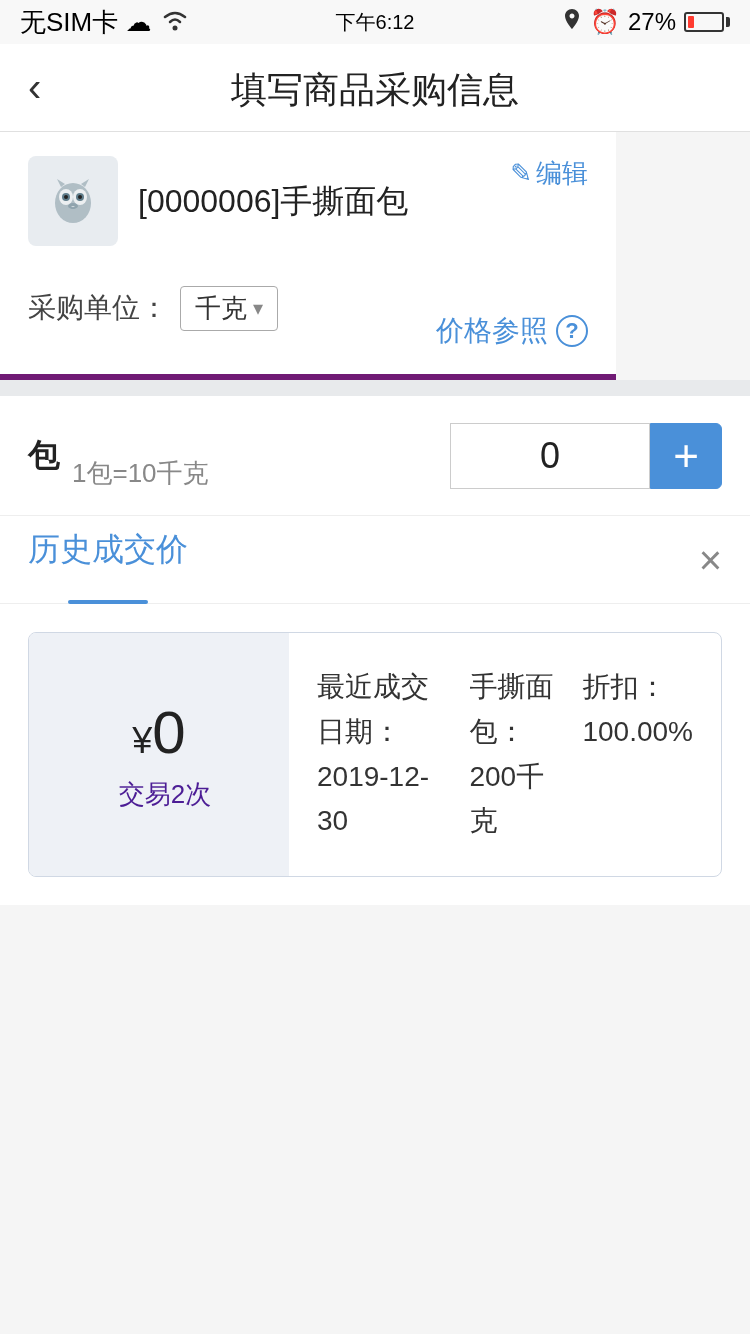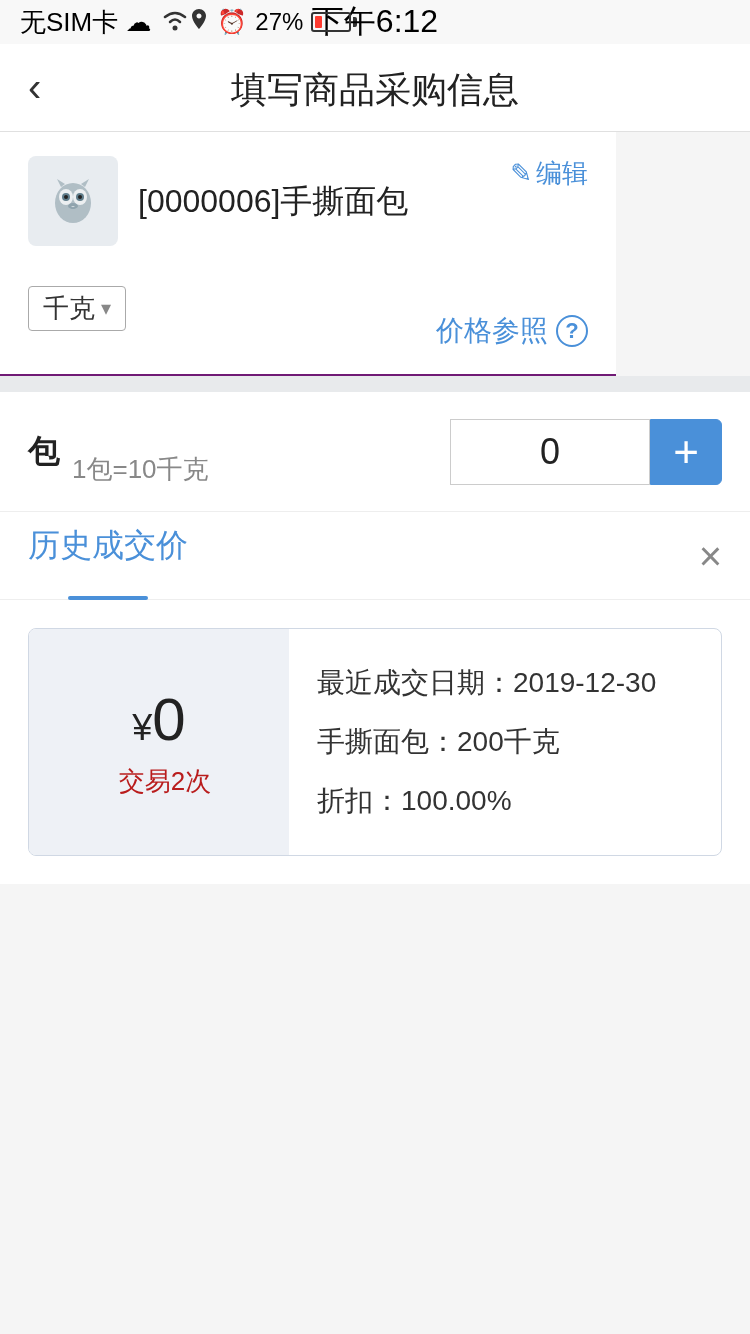--- a/index.html
+++ b/index.html
@@ -13,33 +13,33 @@
       overflow-x: hidden;
     }
 
     
     .status-bar {
       width: 750px;
       height: 44px;
       background: #f8f8f8;
       display: flex;
       align-items: center;
-      justify-content: flex-start;
+      justify-content: space-between;
       padding: 15px 20px;
       font-size: 26px;
       font-weight: 500;
     }
     .status-left {
       display: flex;
       align-items: center;
       gap: 10px;
       font-size: 26px;
     }
     .status-center {
-      font-size: 32px;
+      font-size: 20px;
       font-weight: 500;
       position: absolute;
       left: 50%;
       transform: translateX(-50%);
     }
     .status-right {
       display: flex;
       align-items: center;
       gap: 8px;
       font-size: 24px;
@@ -96,21 +96,21 @@
       color: #222;
       margin-top: 6px;
     }
 
     
     .product-card {
       width: 616px;
       background: #fff;
       padding: 24px 28px;
       margin-top: 0;
-      border-bottom: 2px solid #701a75;
+      border-bottom: 6px solid #701a75;
     }
     .product-header {
       display: flex;
       align-items: flex-start;
       justify-content: space-between;
     }
     .product-left {
       display: flex;
       align-items: center;
       gap: 20px;
@@ -327,29 +327,29 @@
       font-size: 60px;
       color: #222;
       font-weight: 500;
     }
     .price-currency {
       font-size: 36px;
       font-weight: normal;
     }
     .price-trade-count {
       font-size: 26px;
-      color: #b91c1c;
+      color: #4c1d95;
       margin-top: 10px;
       margin-left: 12px;
     }
     .price-card-right {
       flex: 1;
       padding: 32px 28px;
       display: flex;
-      flex-direction: column;
+      flex-direction: row;
       gap: 14px;
     }
     .price-detail-row {
       font-size: 28px;
       color: #333;
       line-height: 1.6;
     }
 
     
     .main-content {
@@ -418,20 +418,21 @@
       </div>
       <span class="product-name">[0000006]手撕面包</span>
     </div>
     <span class="edit-link">
       <span>✎</span>
       <span>编辑</span>
     </span>
   </div>
   <div class="product-meta">
     <div class="unit-row">
+      <span>采购单位：</span>
       <div class="unit-badge">
         <span>千克</span>
         <span class="chevron-down">▾</span>
       </div>
     </div>
     <div class="price-ref">
       <span>价格参照</span>
       <div class="help-circle">
         <span>?</span>
       </div>

